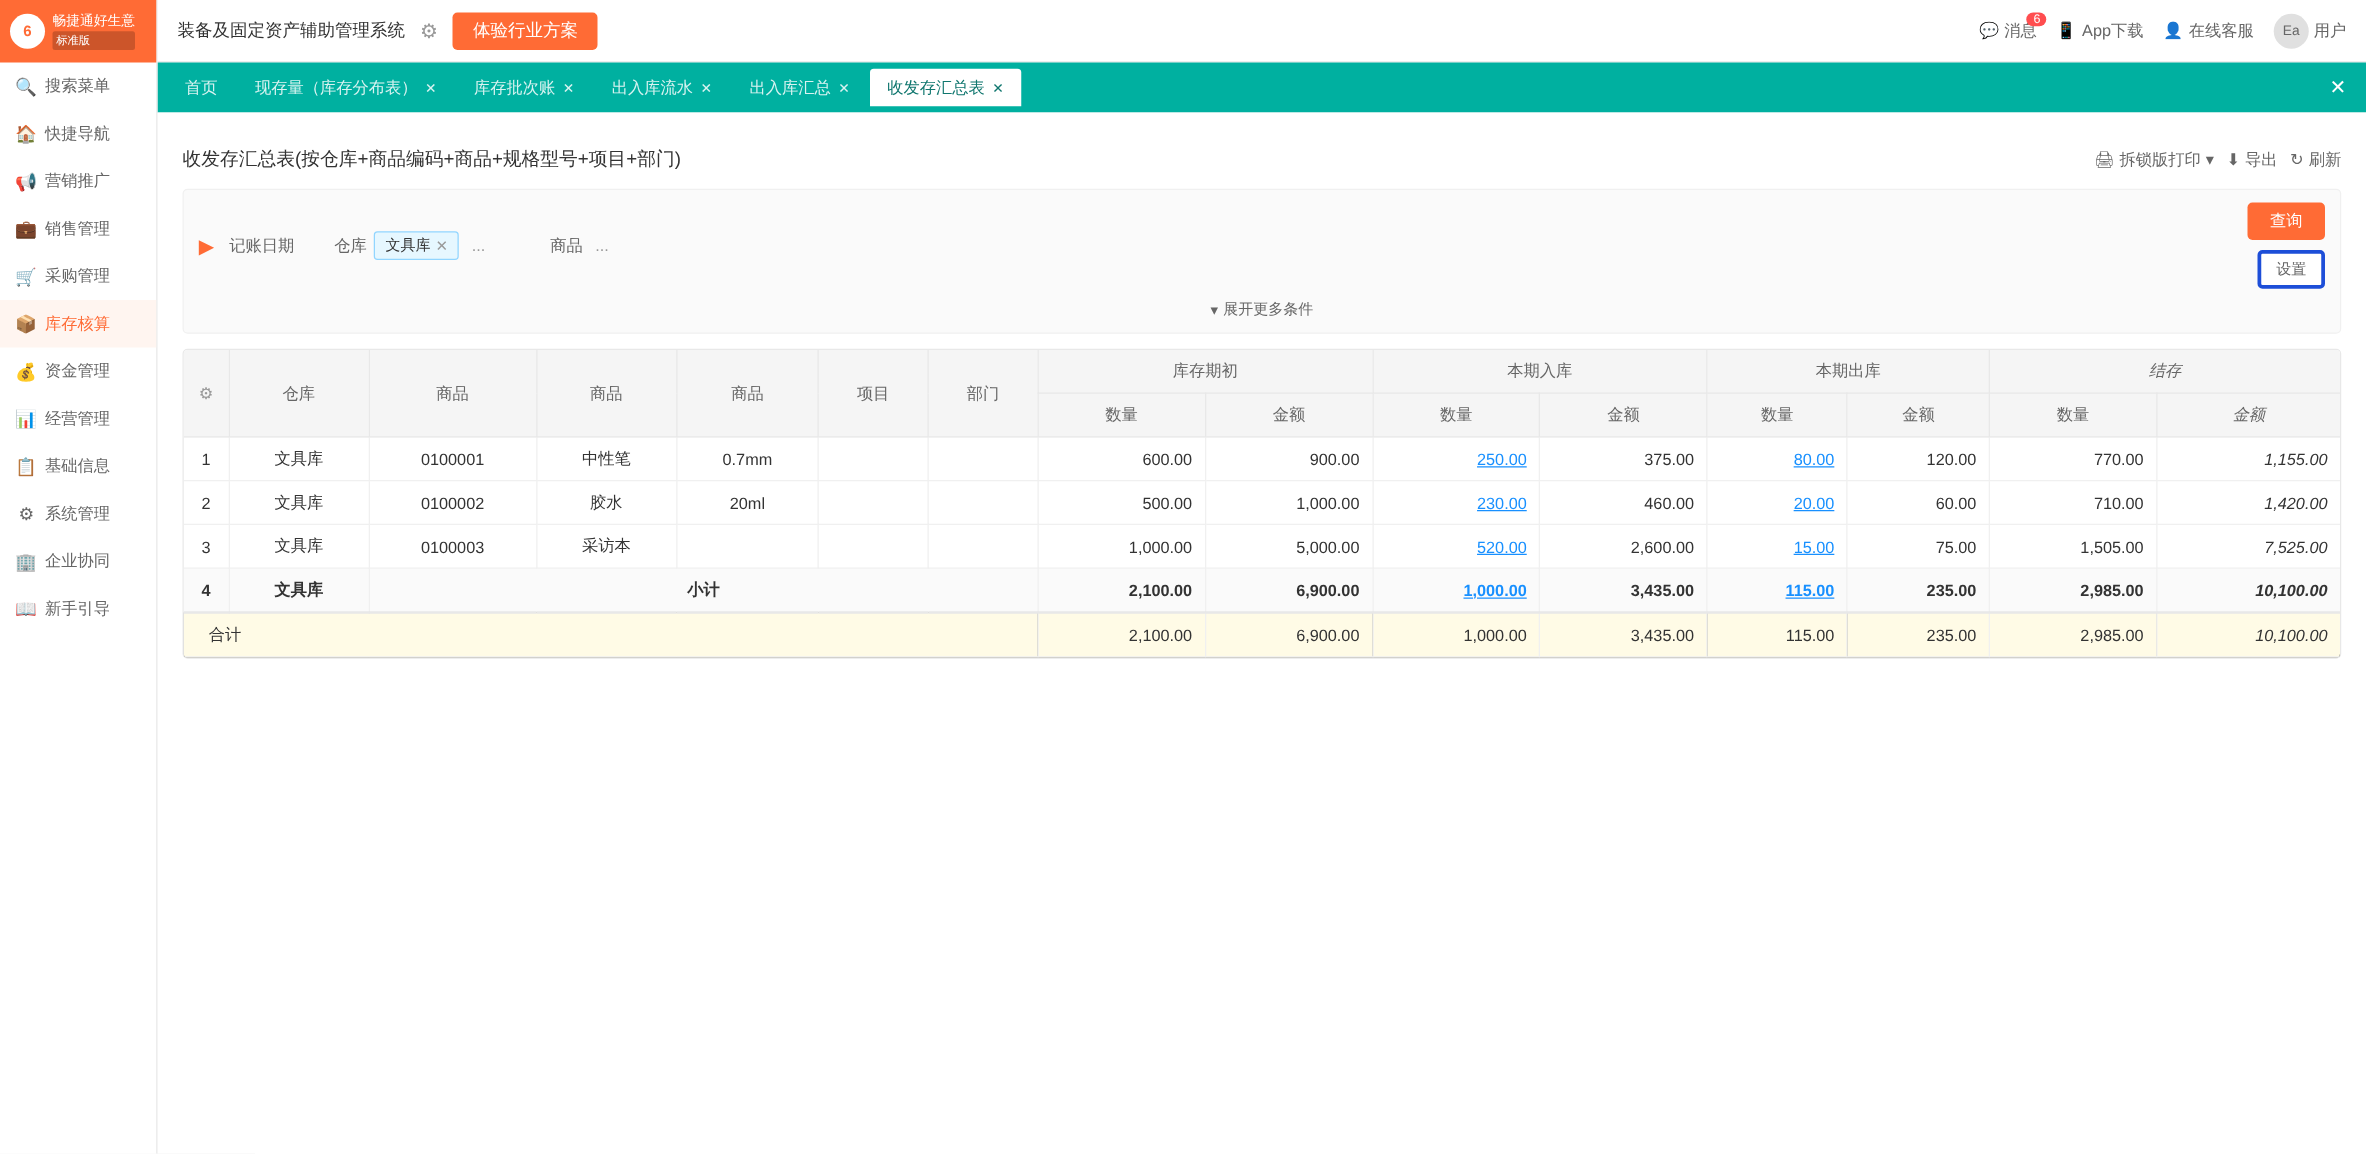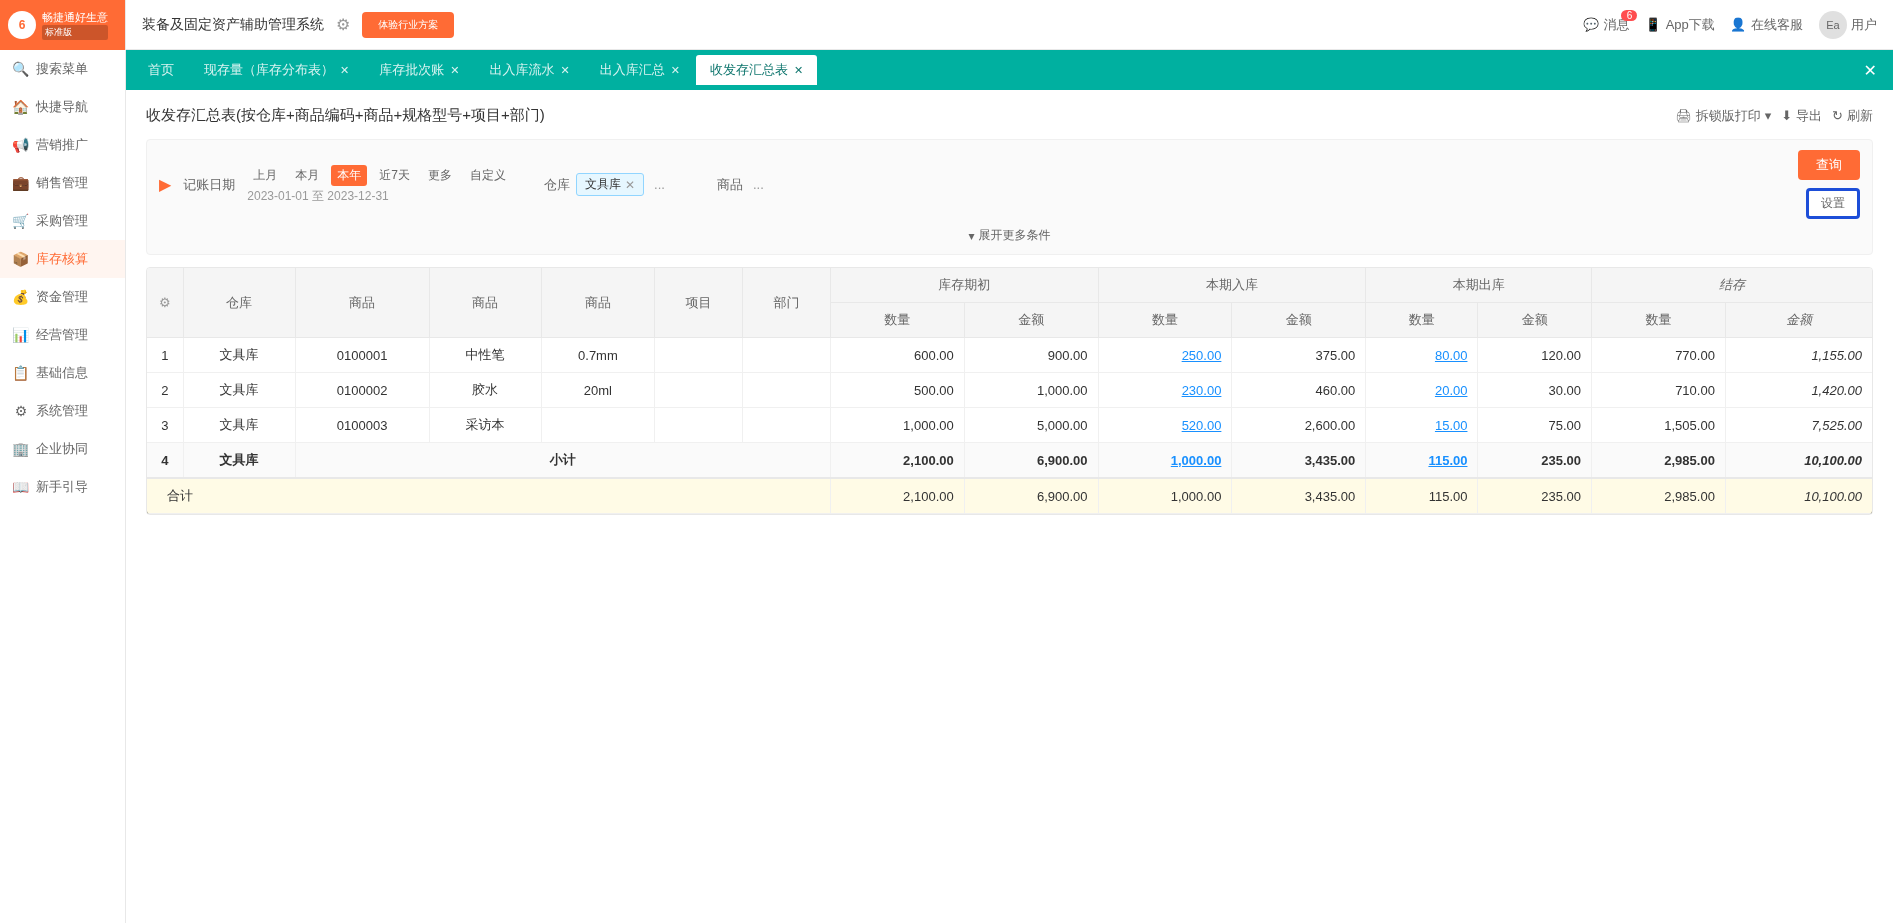--- a/index.html
+++ b/index.html
@@ -16,36 +16,36 @@
     .sidebar-item-icon { font-size: 14px; width: 18px; text-align: center; }
 
     
     .main { flex: 1; display: flex; flex-direction: column; overflow: hidden; }
 
     
     .top-header { height: 50px; background: #fff; border-bottom: 1px solid #e8e8e8; display: flex; align-items: center; justify-content: space-between; padding: 0 16px; }
     .top-header-left { display: flex; align-items: center; gap: 12px; }
     .system-title { font-size: 14px; color: #333; }
     .header-gear { color: #999; cursor: pointer; font-size: 16px; }
-    .trial-btn { background: #ff6b35; color: #fff; border: none; padding: 6px 16px; border-radius: 4px; cursor: pointer; font-size: 10px; }
+    .trial-btn { background: #ff6b35; color: #fff; border: none; padding: 6px 16px; border-radius: 4px; cursor: pointer; font-size: 14px; }
     .top-header-right { display: flex; align-items: center; gap: 16px; }
     .header-icon-item { display: flex; align-items: center; gap: 4px; color: #666; cursor: pointer; font-size: 13px; position: relative; }
     .badge { position: absolute; top: -6px; right: -8px; background: #ff4d4f; color: #fff; border-radius: 10px; font-size: 10px; padding: 0 4px; min-width: 16px; text-align: center; }
     .user-avatar { width: 28px; height: 28px; background: #e0e0e0; border-radius: 50%; display: flex; align-items: center; justify-content: center; font-size: 11px; color: #666; }
 
     
     .tab-bar { height: 40px; background: #00b0a0; display: flex; align-items: center; padding: 0 8px; gap: 2px; }
     .tab { display: flex; align-items: center; gap: 4px; padding: 6px 14px; border-radius: 3px 3px 0 0; cursor: pointer; font-size: 13px; color: rgba(255,255,255,0.85); background: transparent; }
     .tab.active { background: #fff; color: #0f766e; }
     .tab-close { font-size: 11px; color: inherit; margin-left: 2px; }
     .tab-bar-close { margin-left: auto; color: #fff; cursor: pointer; font-size: 16px; padding: 0 8px; }
 
     
     .content { flex: 1; background: #fff; overflow: auto; padding: 0; }
-    .page-content { padding: 16px 20px; }
+    .page-content { padding: 28px 20px; }
 
     
     .page-title { font-size: 15px; color: #333; font-weight: 500; margin-bottom: 14px; display: flex; align-items: center; justify-content: space-between; }
     .page-title-actions { display: flex; align-items: center; gap: 10px; }
     .action-btn { display: flex; align-items: center; gap: 4px; color: #666; cursor: pointer; font-size: 13px; border: none; background: transparent; }
 
     
     .filter-bar { background: #fafafa; border: 1px solid #f0f0f0; border-radius: 4px; padding: 10px 12px; margin-bottom: 12px; }
     .filter-row { display: flex; align-items: center; gap: 12px; }
     .filter-arrow { color: #ff6b35; cursor: pointer; font-size: 16px; }
@@ -229,31 +229,20 @@
             <span>↻</span>
             <span>刷新</span>
           </button>
         </div>
       </div>
 
       <div class="filter-bar">
         <div class="filter-row">
           <span class="filter-arrow">▶</span>
           <span class="filter-label">记账日期</span>
-          <div class="filter-dates-wrap">
-            <div class="filter-dates" id="date-options-container">
-                <span class="date-btn">上月</span>
-                <span class="date-btn">本月</span>
-                <span class="date-btn active">本年</span>
-                <span class="date-btn">近7天</span>
-                <span class="date-btn">更多</span>
-                <span class="date-btn">自定义</span>
-              </div>
-            <div class="date-range">2023-01-01 至 2023-12-31</div>
-          </div>
 
           <div class="filter-field">
             <span class="filter-label">仓库</span>
             <div class="filter-tag">
               <span>文具库</span>
               <span class="filter-tag-close">✕</span>
             </div>
             <span class="filter-dots">...</span>
           </div>
 
@@ -324,21 +313,21 @@
     <td>0100002</td>
     <td>胶水</td>
     <td>20ml</td>
     <td></td>
     <td></td>
     <td class="num-val">500.00</td>
     <td class="num-val">1,000.00</td>
     <td class="num-val"><span class="link-val">230.00</span></td>
     <td class="num-val">460.00</td>
     <td class="num-val"><span class="link-val">20.00</span></td>
-    <td class="num-val">30.00</td>
+    <td class="num-val">60.00</td>
     <td class="num-val">710.00</td>
     <td class="num-val">1,420.00</td>
   </tr>
               <tr>
     <td>3</td>
     <td>文具库</td>
     <td>0100003</td>
     <td>采访本</td>
     <td></td>
     <td></td>

